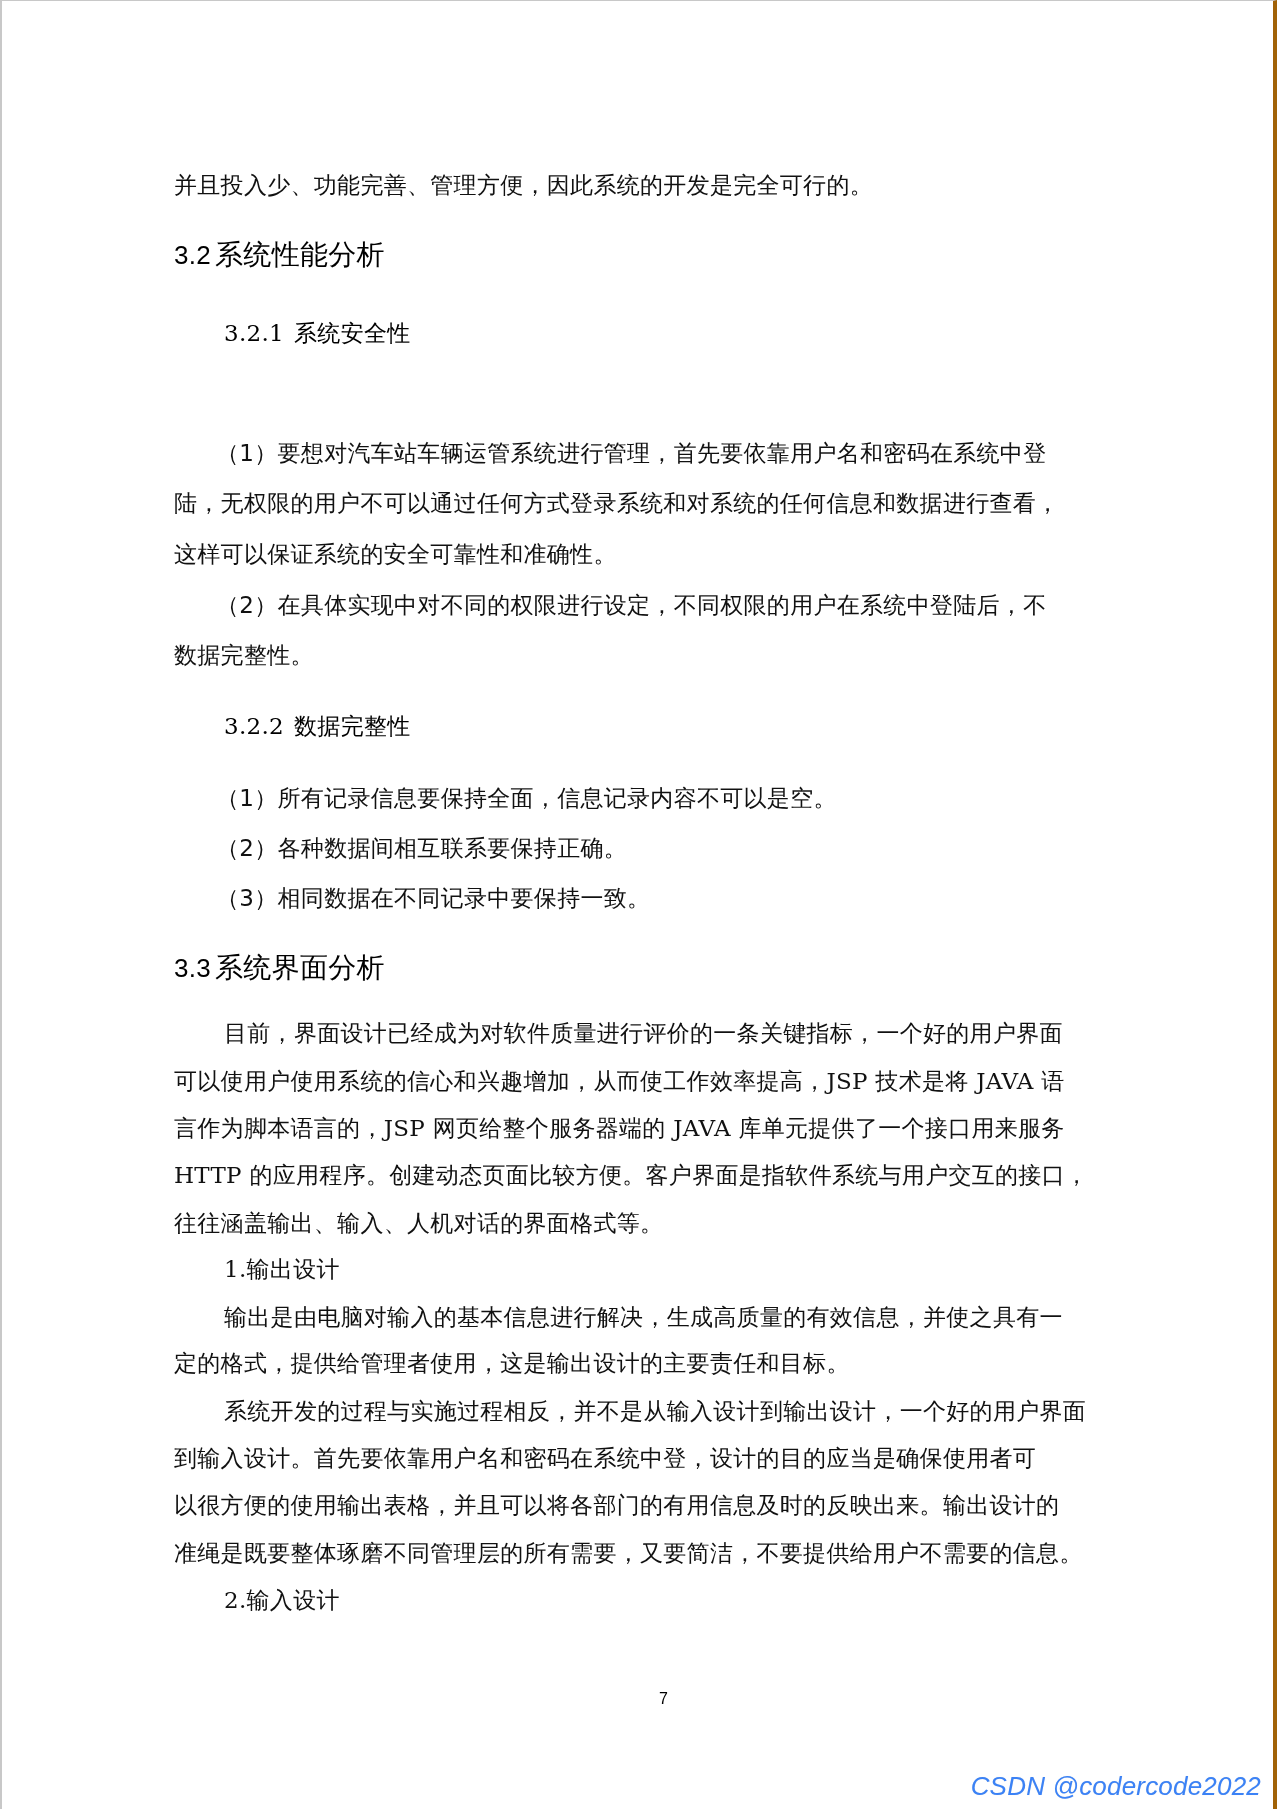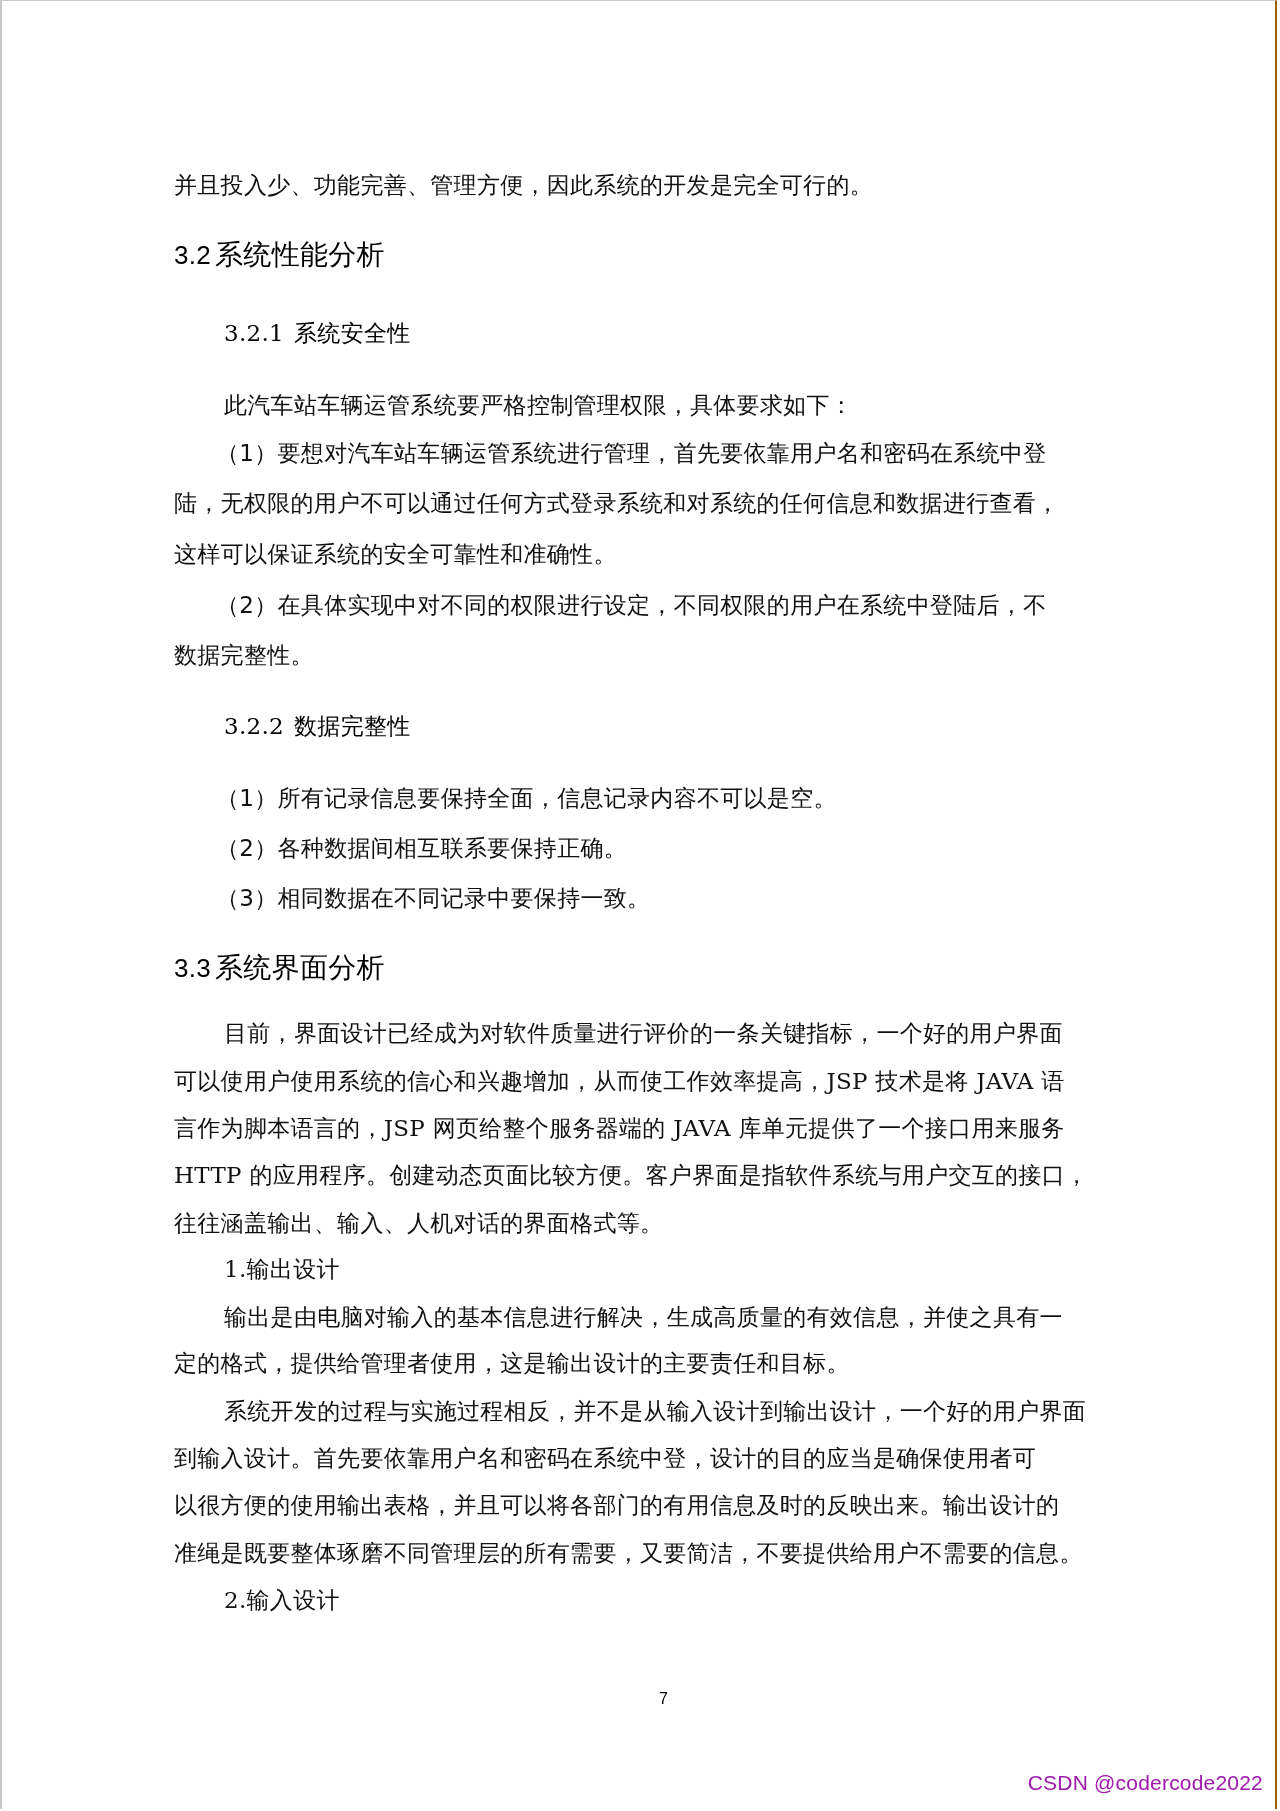--- a/index.html
+++ b/index.html
@@ -13,21 +13,21 @@
       position: relative;
       overflow: hidden;
     }
     .page {
       position: absolute;
       left: 0; top: 0;
       width: 1277px;
       height: 1809px;
       border-top: 1px solid #c8c8c8;
       border-left: 2px solid #c8c8c8;
-      border-right: 2px solid #a16207;
+      border-right: 4px solid #a16207;
       box-sizing: border-box;
       background: #ffffff;
     }
     .line {
       position: absolute;
       white-space: nowrap;
       color: #111111;
       font-family: "DejaVu Serif", "Liberation Serif", serif;
       font-size: 23px;
       line-height: 30px;
@@ -67,42 +67,42 @@
       top: 1689px;
       font-family: "Liberation Sans", sans-serif;
       font-size: 16px;
       color: #000;
     }
     .watermark {
       position: absolute;
       right: 12px;
       top: 1770px;
       font-family: "Liberation Sans", sans-serif;
-      font-size: 21px;
-      color: #a21caf;
+      font-size: 26px;
+      color: #3b82f6;
       letter-spacing: 0.2px;
       text-shadow: 0 0 1px #e6e6e6;
+      font-style: italic;
     }
   </style>
 </head>
 <body>
 
 <div class="page">
 
   <div class="line" style="left:172px; top:184px;">并且投入少、功能完善、管理方便，因此系统的开发是完全可行的。</div>
 
   <div class="line h2" style="left:172px; top:254px;">
     <span class="num">3.2</span><span>系统性能分析</span>
   </div>
 
   <div class="line h3" style="left:222px; top:332px;">
     <span class="num">3.2.1</span><span>系统安全性</span>
   </div>
 
-  <div class="line" style="left:222px; top:404px;">此汽车站车辆运管系统要严格控制管理权限，具体要求如下：</div>
 
   <div class="line" style="left:214px; top:452px;">
     <span class="enum">（1）</span><span>要想对汽车站车辆运管系统进行管理，首先要依靠用户名和密码在系统中登</span>
   </div>
   <div class="line" style="left:172px; top:502px;">陆，无权限的用户不可以通过任何方式登录系统和对系统的任何信息和数据进行查看，</div>
   <div class="line" style="left:172px; top:553px;">这样可以保证系统的安全可靠性和准确性。</div>
 
   <div class="line" style="left:214px; top:604px;">
     <span class="enum">（2）</span><span>在具体实现中对不同的权限进行设定，不同权限的用户在系统中登陆后，不</span>
   </div>

